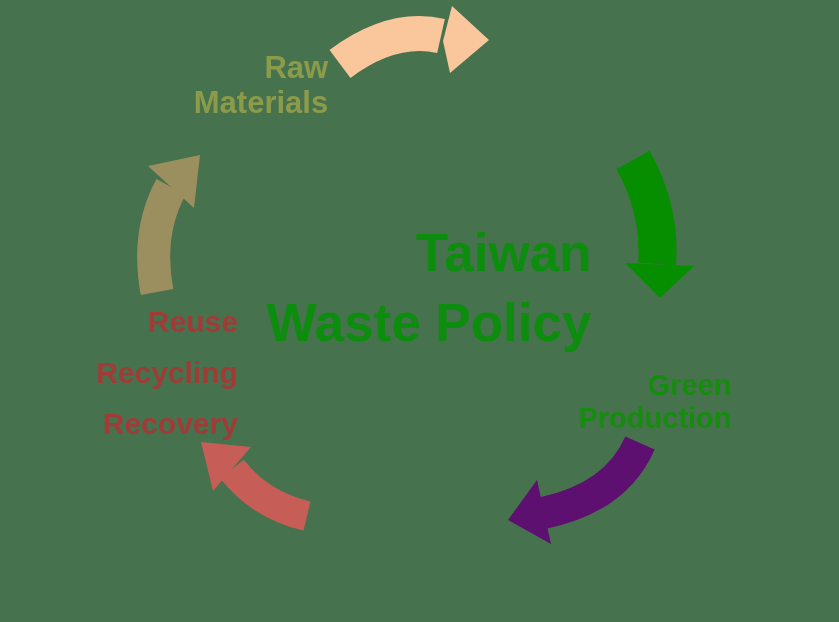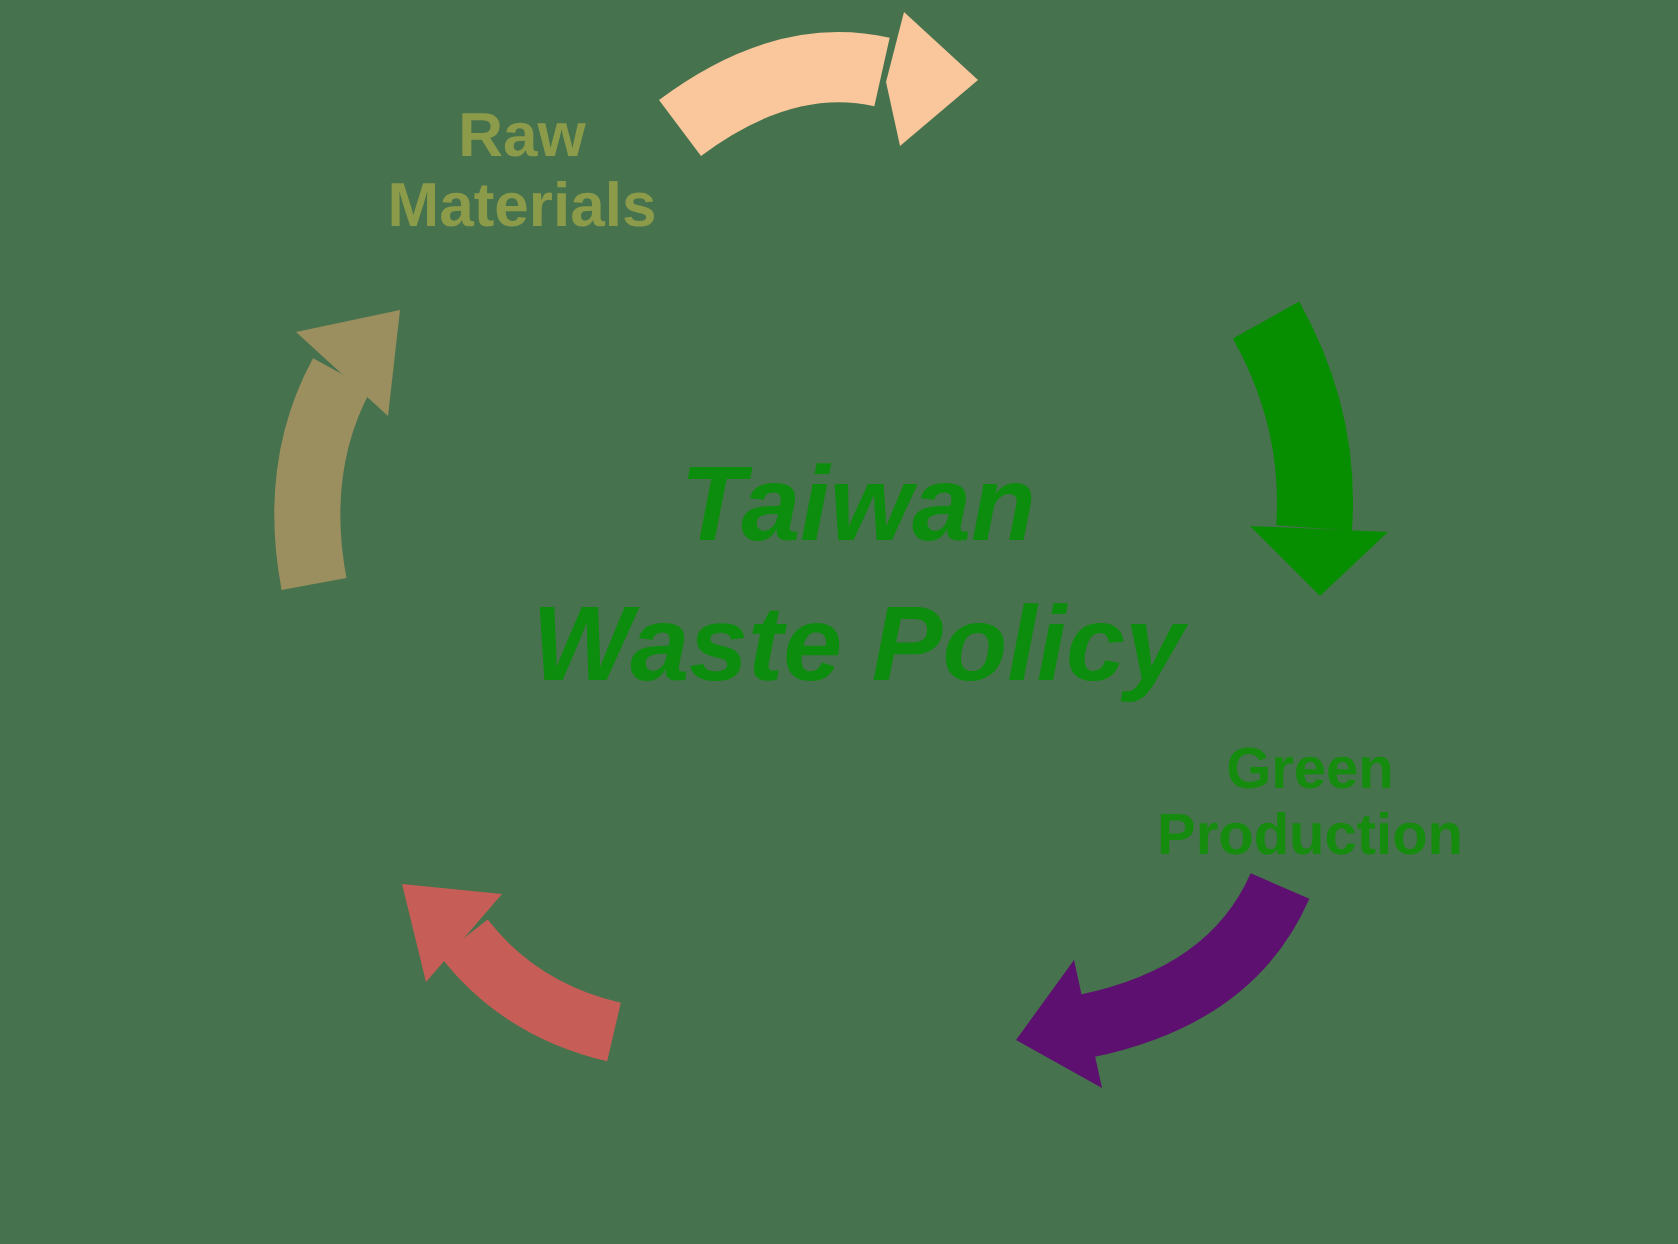--- a/index.html
+++ b/index.html
@@ -22,26 +22,26 @@
   }
   .arrow-body {
     fill: none;
     stroke-linecap: butt;
   }
   .label {
     position: absolute;
     transform: translateX(-50%);
     font-weight: 700;
     white-space: pre-line;
-    text-align: center;
+    text-align: right;
     line-height: 1.13;
   }
   .label-raw        { left: 261px; top: 50px;  font-size: 31px; }
   .label-eco        { left: 562px; top: 48px;  font-size: 31px; }
-  .label-title      { left: 429px; top: 218px; font-size: 53px; line-height: 1.32; font-style: italic; }
+  .label-title      { left: 429px; top: 218px; font-size: 53px; line-height: 1.32; }
   .label-greenprod  { left: 655px; top: 333px; font-size: 29px; margin-top: 36px; }
   .label-sustain    { left: 411px; top: 508px; font-size: 30px; line-height: 1.2; }
   .label-reuse      { left: 167px; top: 296px; font-size: 30px; line-height: 1.7; }
 </style>
 </head>
 <body>
 
 <div class="stage" style="background-color: rgb(71, 114, 78);">
 
   <svg class="arrows-layer" viewBox="0 0 839 622">
@@ -77,14 +77,17 @@
 Materials</div>
 
 
   <div class="label label-title" style="color: rgb(13, 141, 13);">Taiwan
 Waste Policy</div>
 
   <div class="label label-greenprod" style="color: rgb(21, 140, 14);">Green
 Production</div>
 
 
+  <div class="label label-reuse" style="color: rgb(161, 59, 55);">Reuse
+Recycling
+Recovery</div>
 
 </div>
 
 </body></html>

